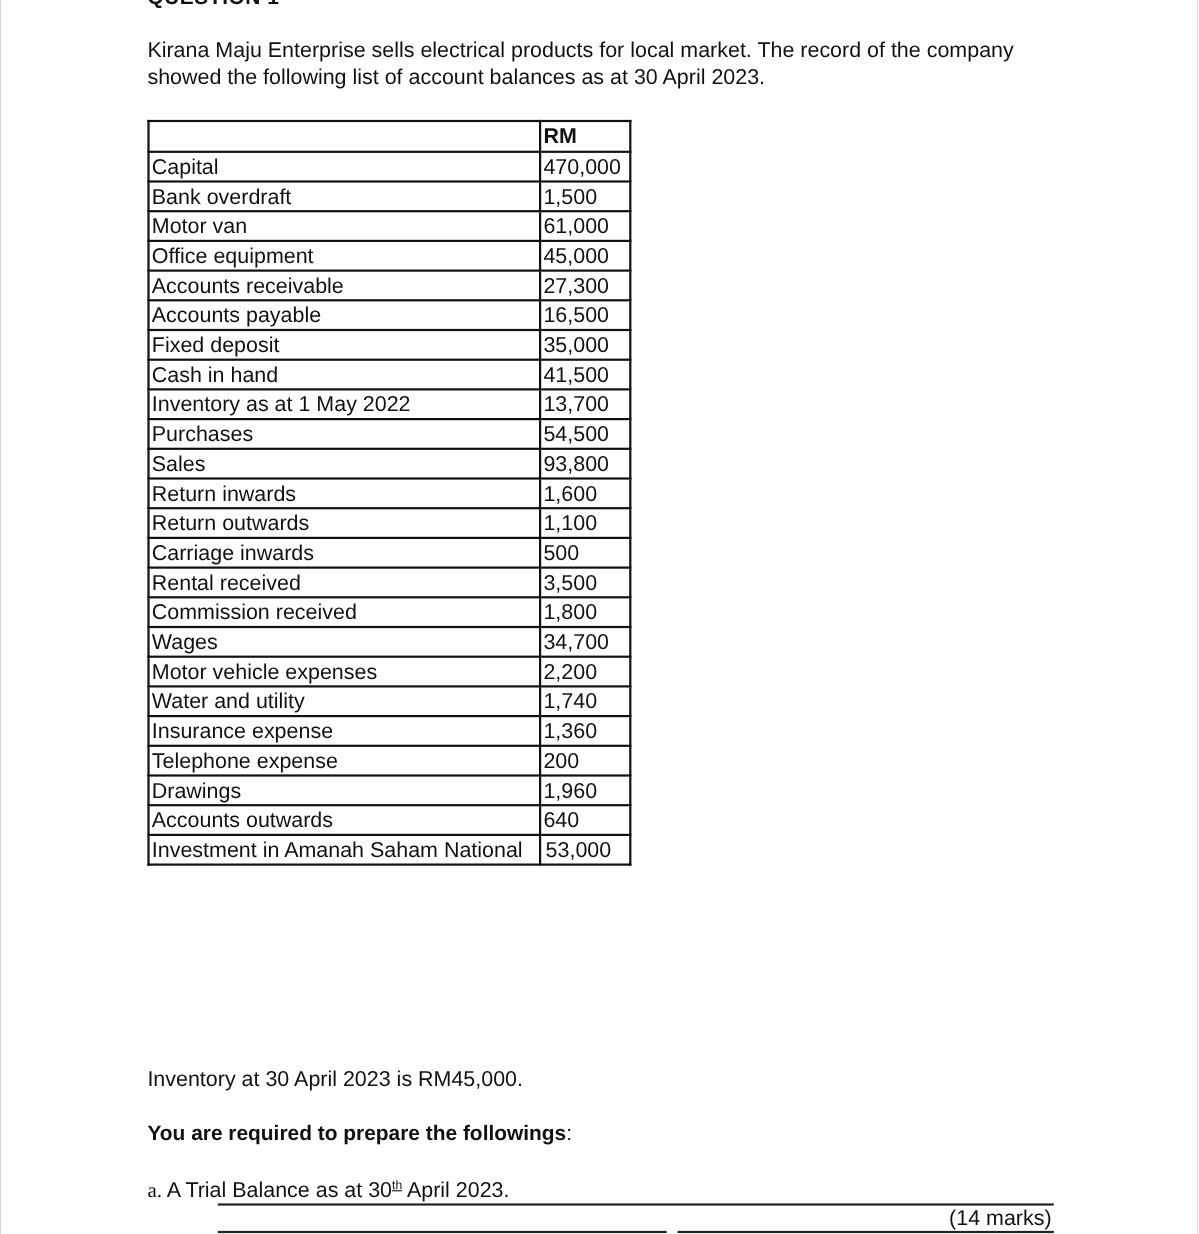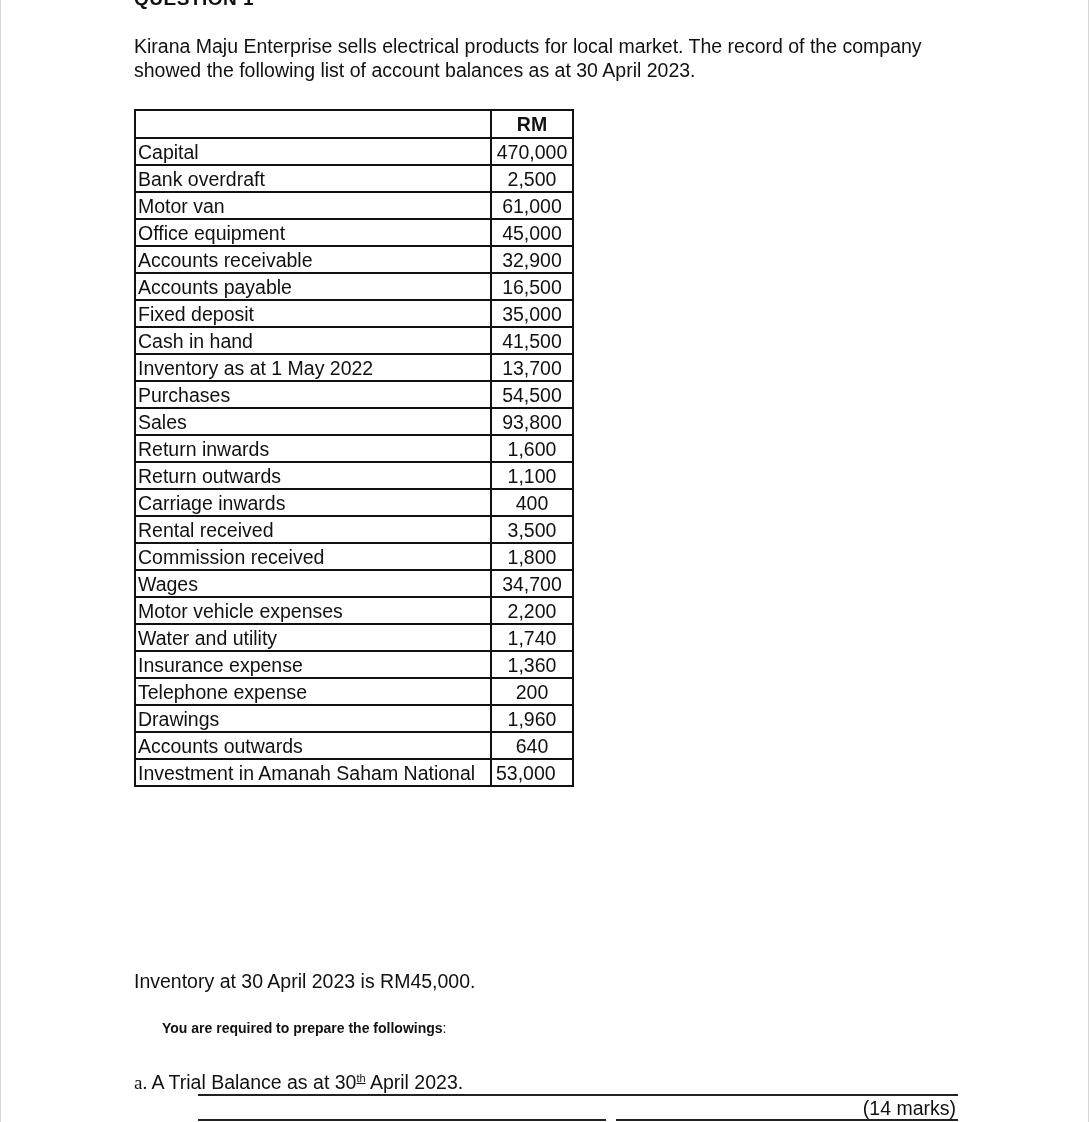--- a/index.html
+++ b/index.html
@@ -50,36 +50,35 @@
     height: 25px;
     line-height: 24px;
     white-space: nowrap;
   }
   table.balances th {
     height: 26px;
     font-weight: bold;
     text-align: center;
   }
   table.balances .label-col { width: 350px; text-align: left; margin-top: 43px; }
-  table.balances .amount-col { width: 72px; text-align: center; }
+  table.balances .amount-col { width: 72px; text-align: left; }
   table.balances .amount-col.centered { text-align: left; padding: 0 4px; }
 
   .inventory-note {
     position: absolute;
     left: 134px;
     top: 970px;
     font-size: 19.5px;
   }
   .required {
     position: absolute;
     left: 134px;
     top: 1020px;
-    font-size: 14px;
+    font-size: 19px;
     font-weight: bold;
-    margin-left: 28px;
   }
   .required .colon { font-weight: normal; }
   .task-a {
     position: absolute;
     left: 134px;
     top: 1071px;
     font-size: 19.5px;
   }
   .task-a .letter {
     font-family: "Liberation Serif", serif;
@@ -134,33 +133,33 @@
       <th class="amount-col">RM</th>
     </tr>
   </thead>
   <tbody id="rows">
       <tr>
         <td class="label-col">Capital</td>
         <td class="amount-col">470,000</td>
       </tr>
       <tr>
         <td class="label-col">Bank overdraft</td>
-        <td class="amount-col">2,500</td>
+        <td class="amount-col">1,500</td>
       </tr>
       <tr>
         <td class="label-col">Motor van</td>
         <td class="amount-col">61,000</td>
       </tr>
       <tr>
         <td class="label-col">Office equipment</td>
         <td class="amount-col">45,000</td>
       </tr>
       <tr>
         <td class="label-col">Accounts receivable</td>
-        <td class="amount-col">32,900</td>
+        <td class="amount-col">27,300</td>
       </tr>
       <tr>
         <td class="label-col">Accounts payable</td>
         <td class="amount-col">16,500</td>
       </tr>
       <tr>
         <td class="label-col">Fixed deposit</td>
         <td class="amount-col">35,000</td>
       </tr>
       <tr>
@@ -182,21 +181,21 @@
       <tr>
         <td class="label-col">Return inwards</td>
         <td class="amount-col">1,600</td>
       </tr>
       <tr>
         <td class="label-col">Return outwards</td>
         <td class="amount-col">1,100</td>
       </tr>
       <tr>
         <td class="label-col">Carriage inwards</td>
-        <td class="amount-col">400</td>
+        <td class="amount-col">500</td>
       </tr>
       <tr>
         <td class="label-col">Rental received</td>
         <td class="amount-col">3,500</td>
       </tr>
       <tr>
         <td class="label-col">Commission received</td>
         <td class="amount-col">1,800</td>
       </tr>
       <tr>

